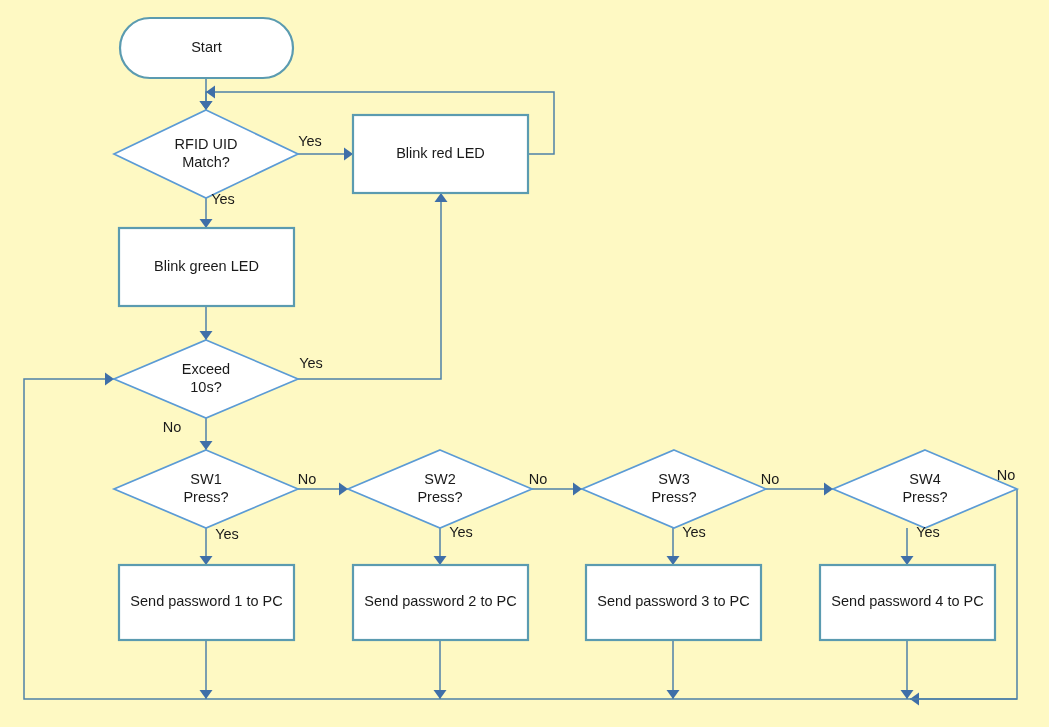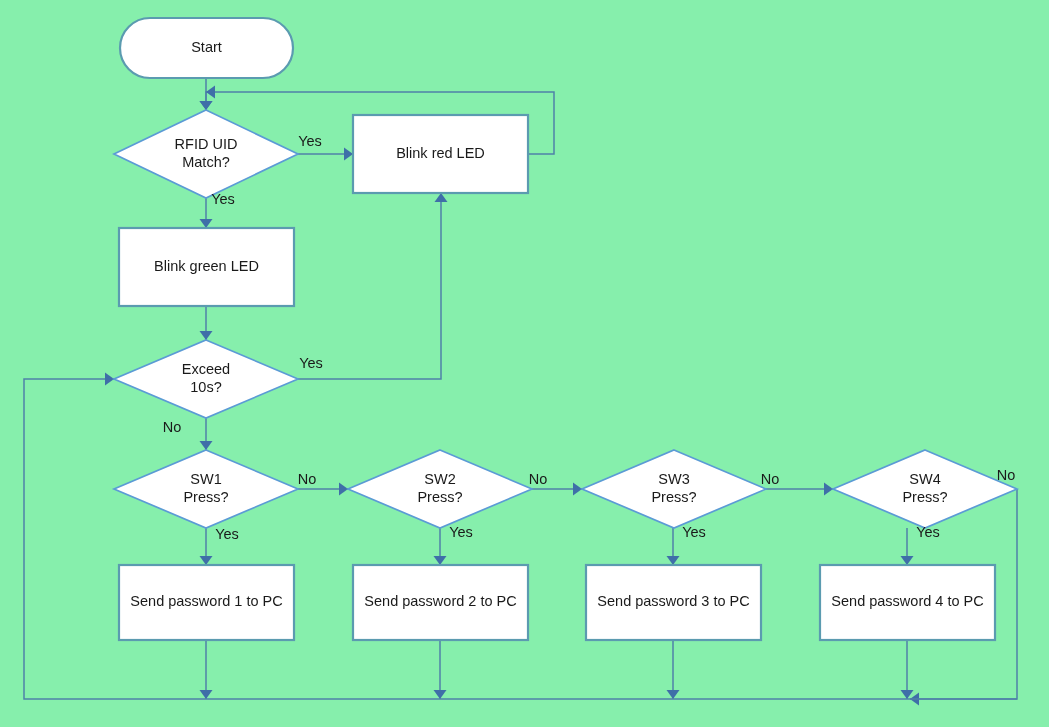--- a/index.html
+++ b/index.html
@@ -2,21 +2,21 @@
 <html><head>
 <meta charset="utf-8">
 <title>RFID Password Keyboard Flowchart</title>
 <style>
   html,body{margin:0;padding:0;background:#ffffff;}
   body{
     width:1049px;height:727px;overflow:hidden;
     font-family:"Liberation Sans","DejaVu Sans",sans-serif;
     color:#000000;
   }
-  #flow-root{position:relative;width:1049px;height:727px;background:#86efac;}
+  #flow-root{position:relative;width:1049px;height:727px;background:#fef9c3;}
   svg#flow-svg{display:block;width:1049px;height:727px;}
   .node-shape{fill:#ffffff;}
   .shape-process{stroke:#5b9bb0;stroke-width:2.2;}
   .shape-terminator{stroke:#5b9bb0;stroke-width:2.2;}
   .shape-decision{stroke:#5b9bd5;stroke-width:1.7;}
   .node-label{
     font-family:"Liberation Sans","DejaVu Sans",sans-serif;
     font-size:14.5px;fill:#1a1a1a;text-anchor:middle;
     dominant-baseline:middle;
   }

